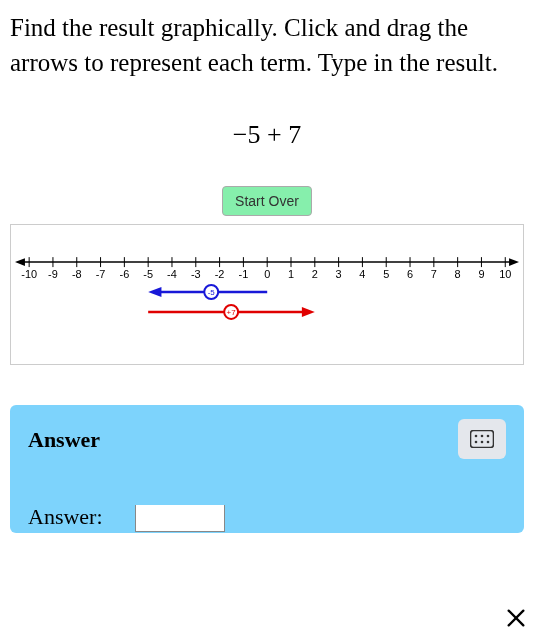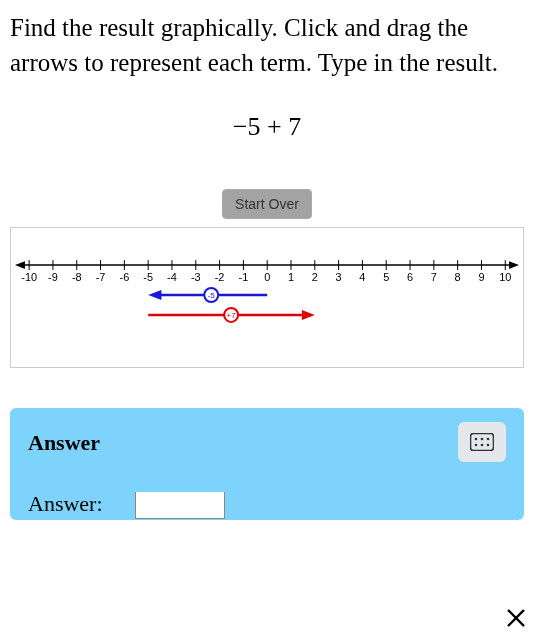--- a/index.html
+++ b/index.html
@@ -10,38 +10,38 @@
     body {
       font-family: Georgia, 'Times New Roman', serif;
       background: #fff;
       width: 534px;
       padding: 10px;
       color: #000;
     }
     .instructions {
       font-size: 25px;
       line-height: 1.4;
-      margin-bottom: 32px;
+      margin-bottom: 40px;
     }
     .expression {
       text-align: center;
       font-size: 26px;
       font-family: 'Cambria Math', 'STIX', 'Times New Roman', serif;
-      margin-bottom: 47px;
+      margin-bottom: 36px;
     }
     .start-over-wrap {
       text-align: center;
       margin-bottom: 8px;
     }
     .start-over {
       display: inline-block;
       font-family: Arial, sans-serif;
       font-size: 14px;
       color: #333;
-      background: #a3a3a3;
+      background: #86efac;
       border: 1px solid #aaa;
       border-radius: 4px;
       padding: 6px 12px;
       cursor: pointer;
     }
     .numline-container {
       border: 1px solid #ccc;
       padding: 10px 4px 18px 4px;
       margin: 0 0 40px 0;
       position: relative;
@@ -74,21 +74,21 @@
       border-radius:6px;
       display:flex;
       align-items:center;
       justify-content:center;
       cursor:pointer;
     }
     .answer-row {
       display:flex;
       align-items:center;
       gap:32px;
-      margin-top: 36px;
+      margin-top: 52px;
       padding-bottom:4px;
       overflow:hidden;
       height:28px;
     }
     .answer-label {
       font-family: Georgia, serif;
       font-size: 22px;
     }
     .answer-input {
       width: 90px;

